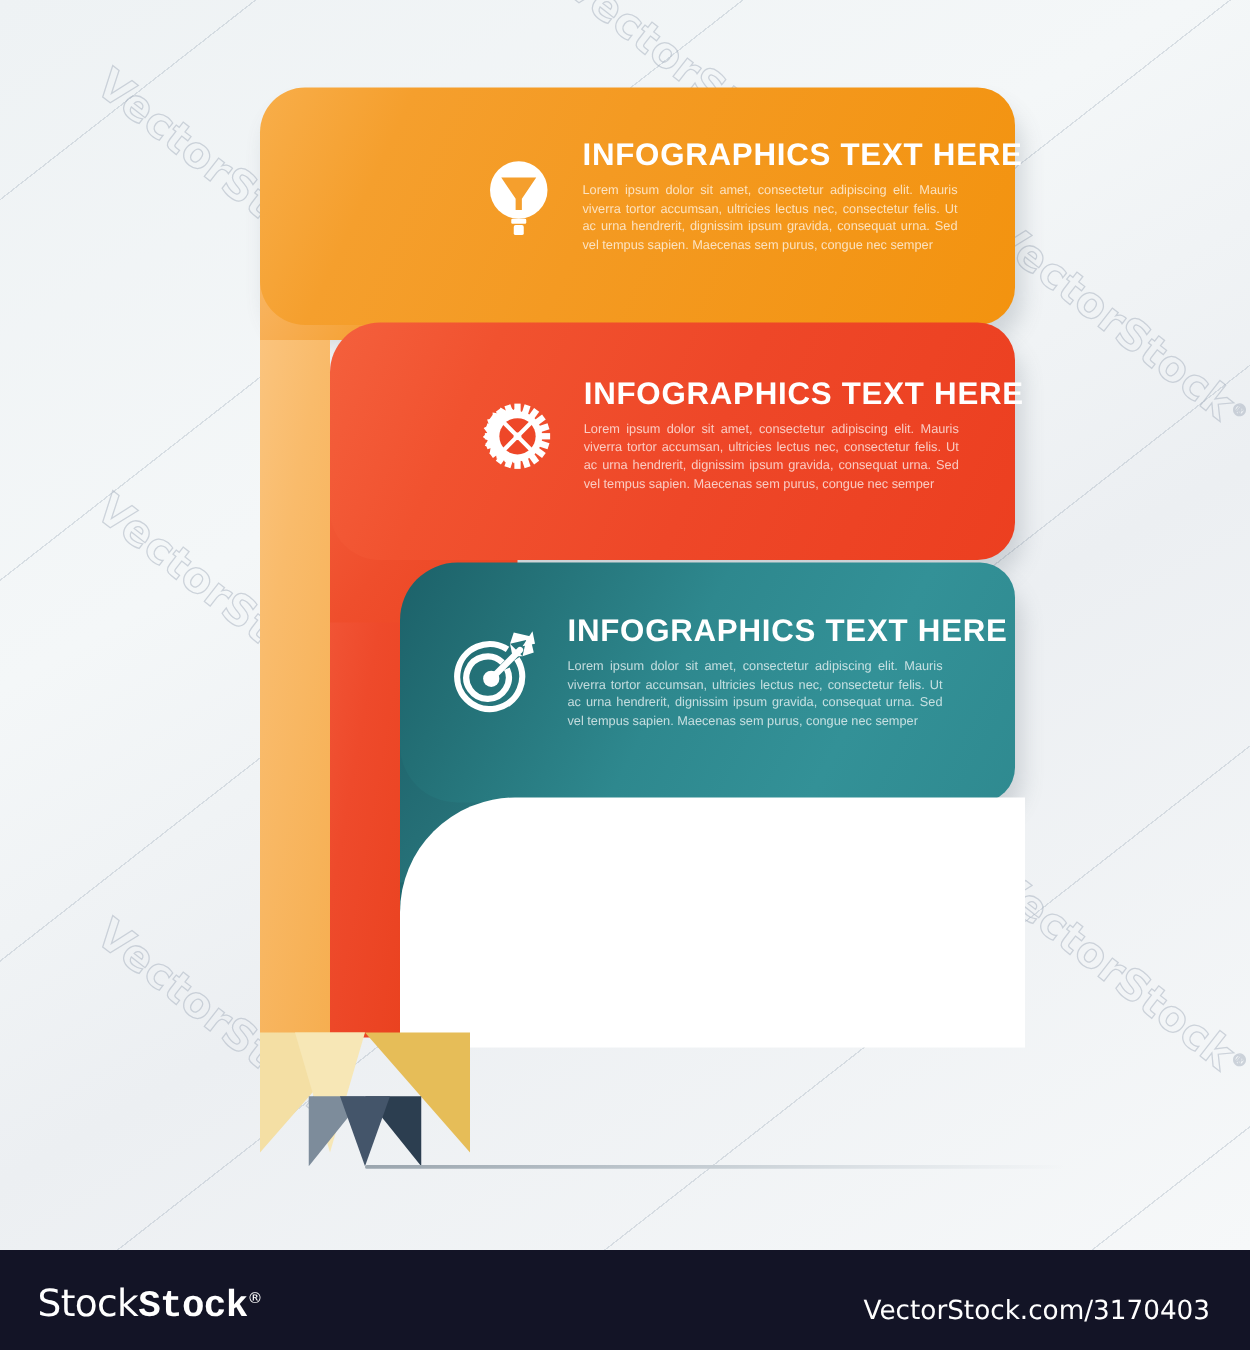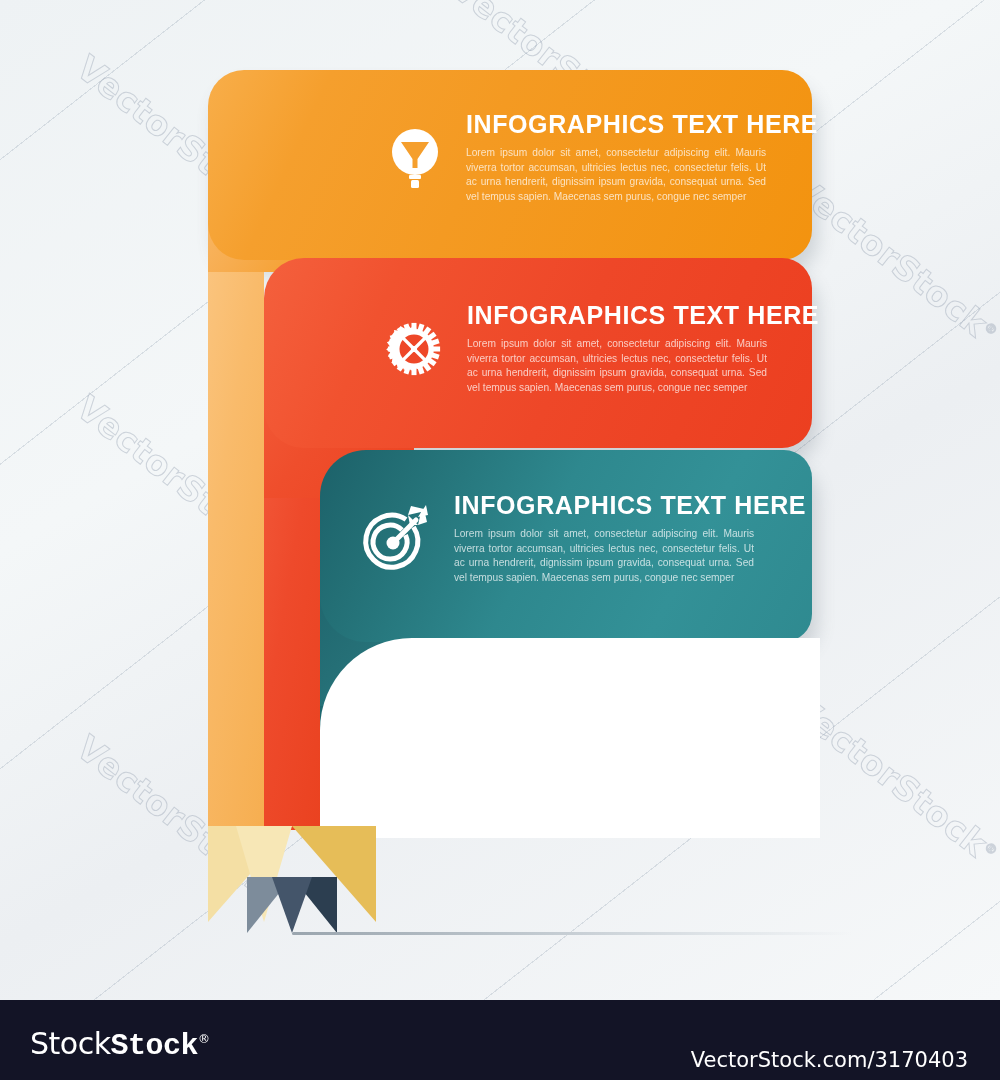--- a/index.html
+++ b/index.html
@@ -181,21 +181,21 @@
   }
   #vs-logo {
     position:absolute; left:30px; top:26px;
     font-family:"DejaVu Sans", sans-serif; font-size:30px;
     color:#ffffff; letter-spacing:-.5px;
   }
   #vs-logo .thin { font-weight:400; }
   #vs-logo .bold { font-weight:700;font-family:Liberation Mono, monospace; }
   #vs-logo sup { font-size:12px; vertical-align:super; }
   #vs-url {
-    position:absolute; right:32px; top:48px;
+    position:absolute; right:32px; top:36px;
     font-family:"DejaVu Sans", sans-serif; font-size:21px; color:#ffffff;
   }
 </style>
 </head>
 <body>
 
 <div id="artboard">
 
   <div id="bg-lines"></div>
 

